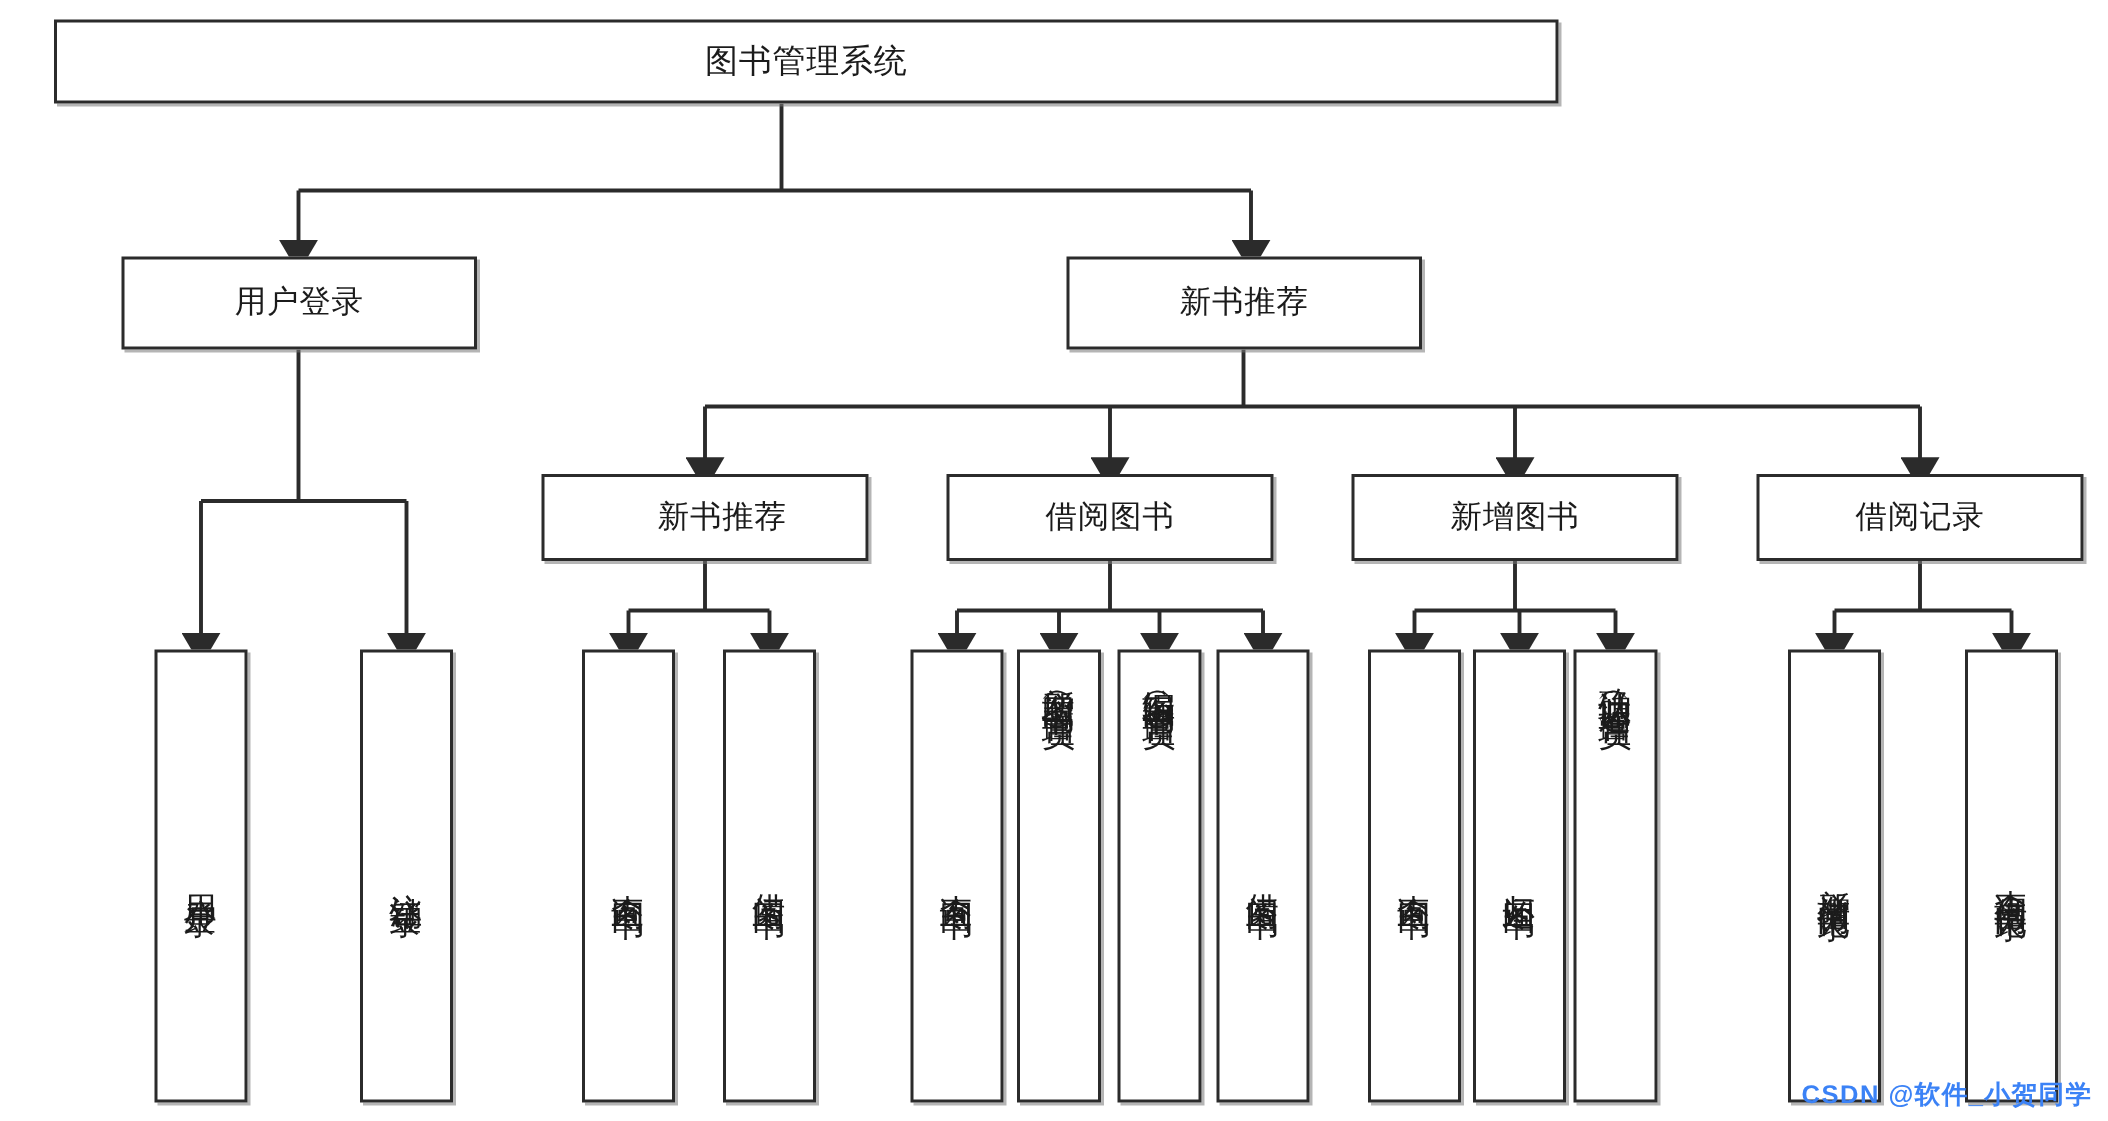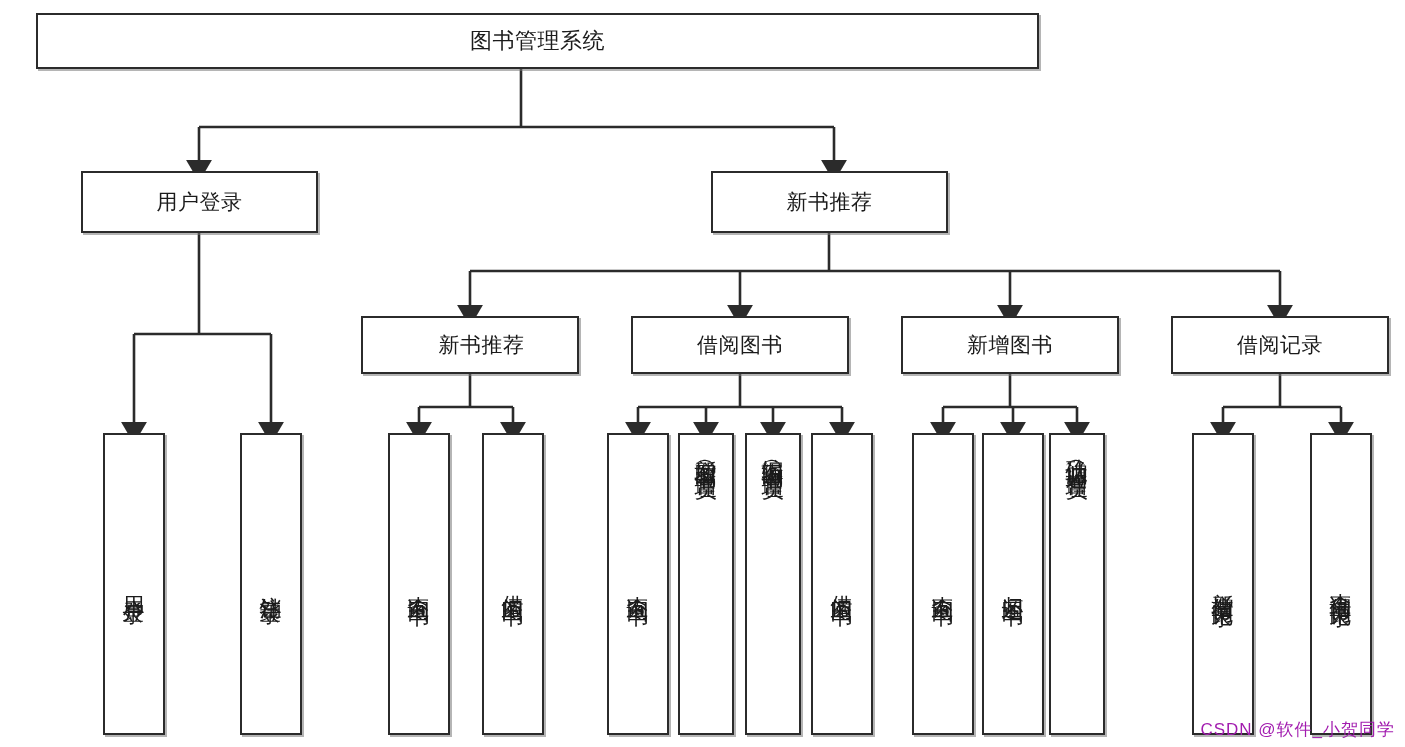--- a/index.html
+++ b/index.html
@@ -44,25 +44,26 @@
     line-height:1.32;
     letter-spacing:3px;
     white-space:nowrap;
   }
 
   .watermark{
     position:absolute;
     right:10px;
     bottom:6px;
     font-size:17px;
-    color:#a21caf;
+    color:#3b82f6;
     letter-spacing:1px;
     z-index:9;
     white-space:nowrap;
     font-family:"Liberation Sans","DejaVu Sans",sans-serif;
+    font-weight:bold;
   }
 </style>
 </head>
 <body>
 
 <div id="stage">
 
   <svg class="wires" viewBox="0 0 1405 747" xmlns="http://www.w3.org/2000/svg">
     <defs>
       <marker id="arw" markerWidth="9" markerHeight="10" refX="1.2" refY="5" orient="auto" markerUnits="strokeWidth">

